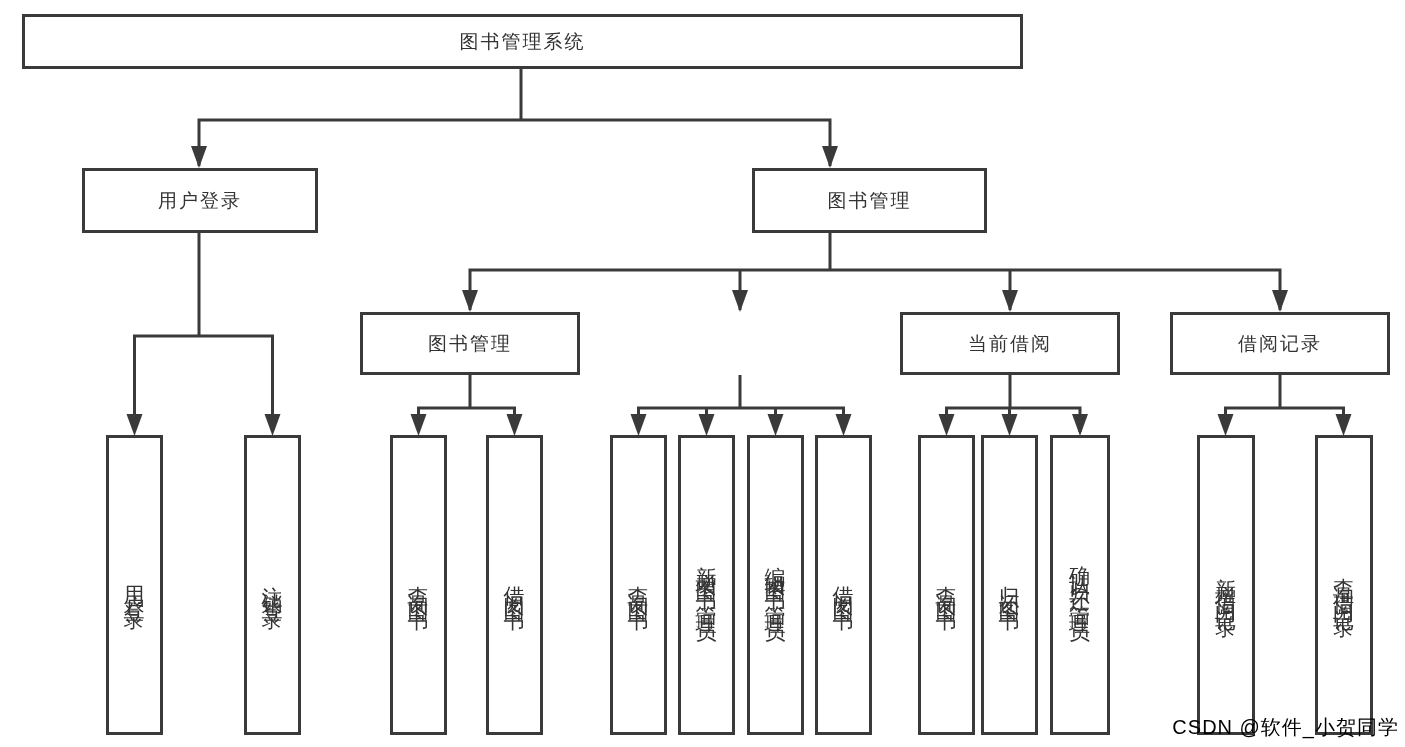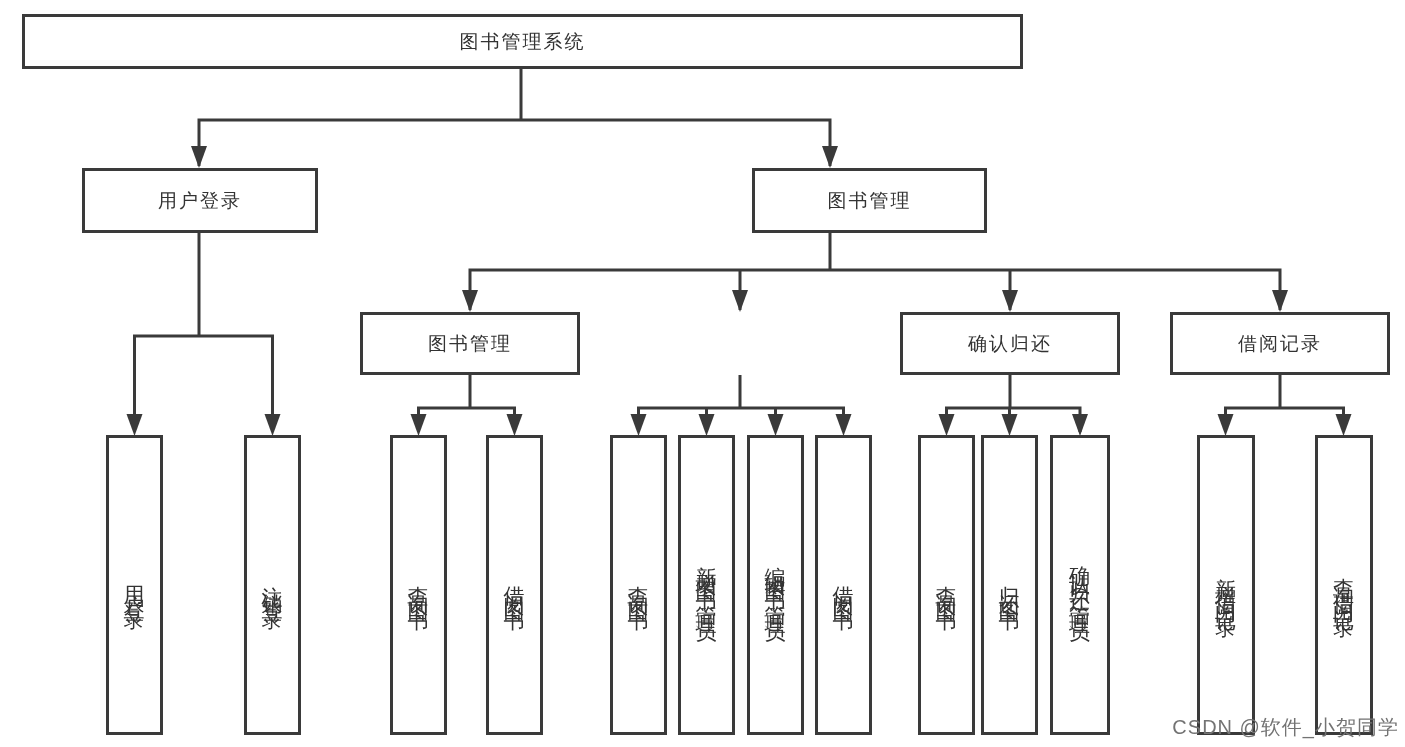--- a/index.html
+++ b/index.html
@@ -19,21 +19,21 @@
     border:3px solid #3a3a3a;background:#ffffff;color:#333333;
     display:flex;align-items:center;justify-content:center;
     font-size:21px;
   }
   .vnode span{
     writing-mode:vertical-rl;text-orientation:mixed;
     letter-spacing:8px;line-height:1.1;white-space:nowrap;
   }
   .watermark{
     position:absolute;right:6px;bottom:6px;z-index:5;
-    color:#737373;font-size:20px;letter-spacing:1px;
+    color:#000000;font-size:20px;letter-spacing:1px;
   }
 </style>
 </head>
 <body>
 
 <div class="canvas">
 
   <svg class="connector-layer" width="1405" height="747" viewBox="0 0 1405 747">
     <path fill="none" stroke="#3a3a3a" stroke-width="3" d="
       M521 68 L521 120
@@ -91,21 +91,21 @@
       <polygon points="1335.5,414 1351.5,414 1343.5,436"></polygon>
     </g>
   </svg>
 
   <div class="node" style="left:22px;top:14px;width:1001px;height:55px;">图书管理系统</div>
 
   <div class="node" style="left:82px;top:168px;width:236px;height:65px;">用户登录</div>
   <div class="node" style="left:752px;top:168px;width:235px;height:65px;">图书管理</div>
 
   <div class="node" style="left:360px;top:312px;width:220px;height:63px;">图书管理</div>
-  <div class="node" style="left:900px;top:312px;width:220px;height:63px;">确认归还</div>
+  <div class="node" style="left:900px;top:312px;width:220px;height:63px;">当前借阅</div>
   <div class="node" style="left:1170px;top:312px;width:220px;height:63px;">借阅记录</div>
 
   <div class="vnode" style="left:106px;top:435px;width:57px;height:300px;">
     <span>用户登录</span>
   </div>
   <div class="vnode" style="left:244px;top:435px;width:57px;height:300px;">
     <span>注销登录</span>
   </div>
 
   <div class="vnode" style="left:390px;top:435px;width:57px;height:300px;">

